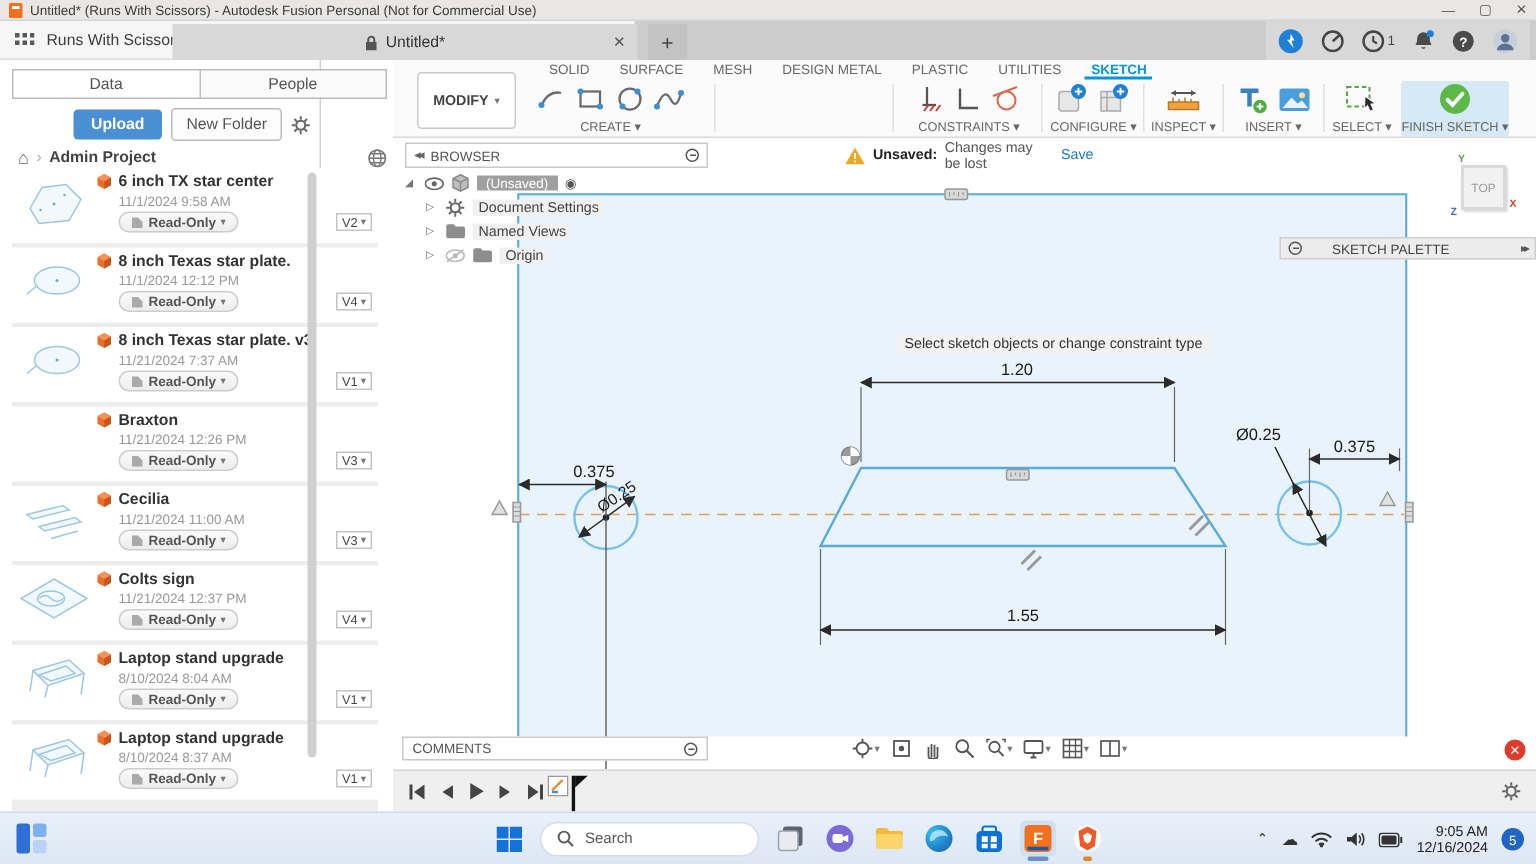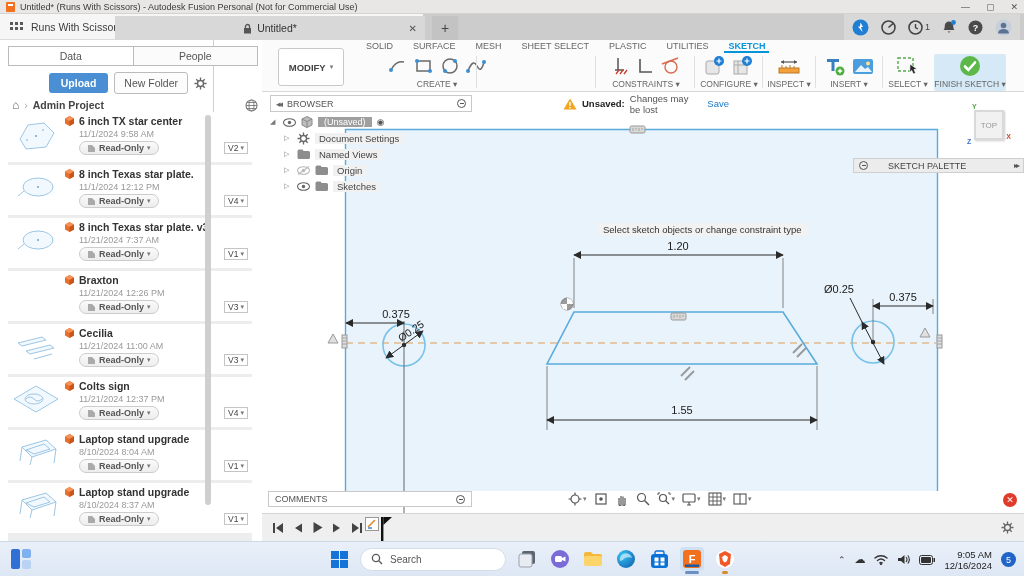--- a/index.html
+++ b/index.html
@@ -241,27 +241,27 @@
 
 <div id="ribbon" class="abs">
   <div id="design-btn">
     <span>MODIFY</span>
     <span class="caret">▾</span>
   </div>
   <div id="ribbon-tabs">
       <span>SOLID</span>
       <span>SURFACE</span>
       <span>MESH</span>
-      <span>SHEET SELECT</span>
+      <span>DESIGN METAL</span>
       <span>PLASTIC</span>
       <span>UTILITIES</span>
       <span class="active">SKETCH</span>
     </div>
 
-  <div class="rgroup" style="left:122px;width:106px;">
+  <div class="rgroup" style="left:92px;width:106px;">
     <div class="rg-icons">
       <svg width="20" height="20">
           <path d="M3,14 Q8,4 16,6" fill="none" stroke="#6a6a6a" stroke-width="1.5"></path>
           <circle cx="3" cy="14" r="2" fill="#3b8fd4"></circle>
         </svg>
       <svg width="20" height="20">
           <rect x="3" y="5" width="13" height="10" fill="none" stroke="#6a6a6a" stroke-width="1.5"></rect>
           <circle cx="3" cy="5" r="2" fill="#3b8fd4"></circle>
           <circle cx="16" cy="15" r="2" fill="#3b8fd4"></circle>
         </svg>
@@ -780,35 +780,20 @@
             <path d="M1,8.5 L12,0.5" stroke="#666" stroke-width="1.1"></path>
           </svg>
         </span>
         <span>
           <svg width="13" height="10">
             <path d="M0.5,2 a1.5,1.5 0 0 1 1.5,-1.5 h3.5 l1.2,1.5 h4.8 a1.5,1.5 0 0 1 1.5,1.5 v5 a1.5,1.5 0 0 1 -1.5,1.5 H2 A1.5,1.5 0 0 1 0.5,8.5 z" fill="#8d8d8d"></path>
           </svg>
         </span>
         <span class="br-item-label">Origin</span>
       </div>
-      <div class="br-row" style="padding-left: 14px;">
-        <span class="tri">▷</span>
-        <span>
-          <svg width="13" height="9">
-            <ellipse cx="6.5" cy="4.5" rx="6" ry="3.8" fill="none" stroke="#666" stroke-width="1.1"></ellipse>
-            <circle cx="6.5" cy="4.5" r="1.7" fill="#666"></circle>
-          </svg>
-        </span>
-        <span>
-          <svg width="13" height="10">
-            <path d="M0.5,2 a1.5,1.5 0 0 1 1.5,-1.5 h3.5 l1.2,1.5 h4.8 a1.5,1.5 0 0 1 1.5,1.5 v5 a1.5,1.5 0 0 1 -1.5,1.5 H2 A1.5,1.5 0 0 1 0.5,8.5 z" fill="#8d8d8d"></path>
-          </svg>
-        </span>
-        <span class="br-item-label">Sketches</span>
-      </div>
     </div>
 
   <div id="unsaved-bar">
     <span>
         <svg width="14" height="12">
           <path d="M7,0.5 L13.5,11.5 H0.5 z" fill="#f2a51f"></path>
           <rect x="6.3" y="4" width="1.4" height="4" fill="#fff"></rect>
           <rect x="6.3" y="9" width="1.4" height="1.4" fill="#fff"></rect>
         </svg>
       </span>

